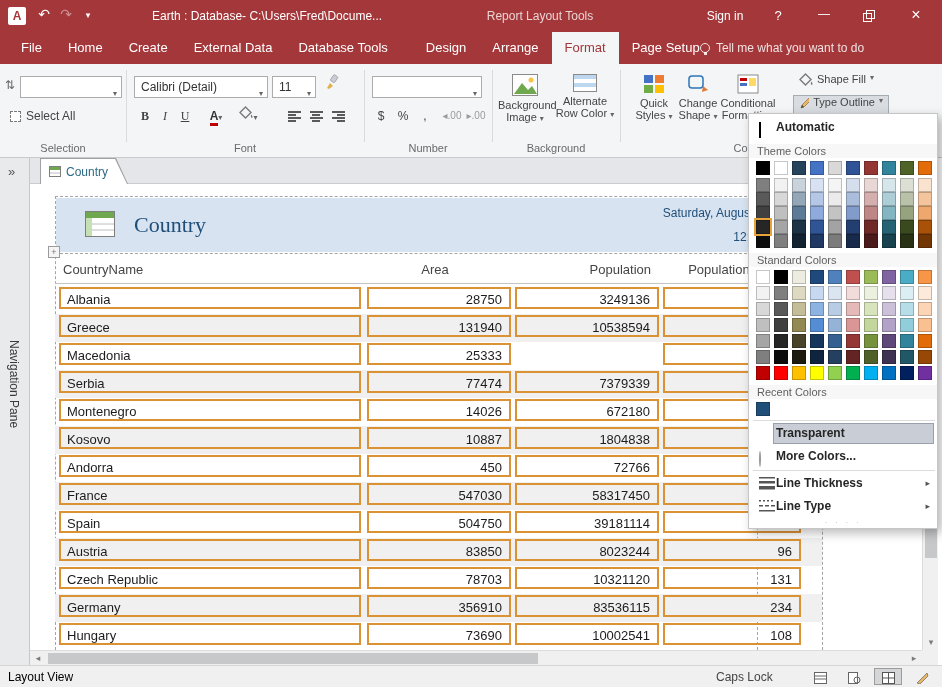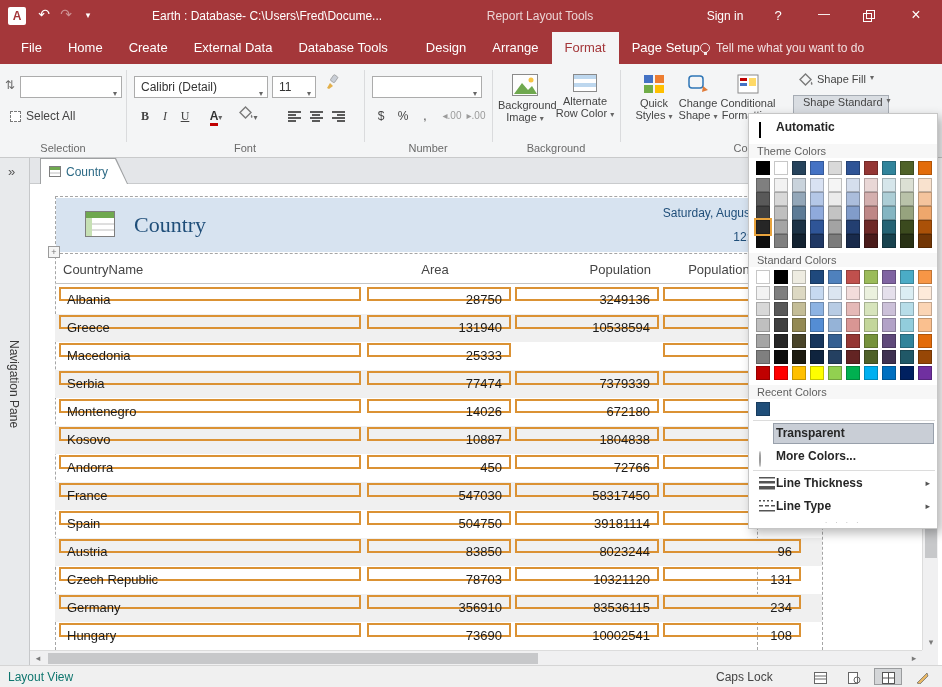--- a/index.html
+++ b/index.html
@@ -87,38 +87,38 @@
   .rep-time { position:absolute; left:500px; top:230px; width:250px; text-align:right; font-size:12px; color:#1F4E79; }
   .rep-icon { position:absolute; left:85px; top:211px; }
   .move-handle { position:absolute; left:48px; top:246px; width:12px; height:12px; border:1px solid #9B9B9B; background:#F5F5F5;
                  color:#777; font-size:9px; line-height:10px; text-align:center; }
 
   .colhdr { position:absolute; top:262px; font-size:13px; color:#454545; white-space:nowrap; }
 
   .rows { position:absolute; left:55px; top:286px; width:767px; }
   .rowband { position:relative; height:28px; }
   .rowband.alt { background:#F0F0F0; }
-  .cell { position:absolute; top:1px; height:14px; border:2px solid #DB9234; font-size:13px; color:#1C1C1C; line-height:22px; }
+  .cell { position:absolute; top:1px; height:22px; border:2px solid #DB9234; font-size:13px; color:#1C1C1C; line-height:22px; }
   .c-name { left:4px;  width:302px; padding-left:6px; }
   .c-area { left:312px; width:144px; text-align:right; padding-right:7px; }
   .c-pop  { left:460px; width:144px; text-align:right; padding-right:7px; }
   .c-den  { left:608px; width:138px; text-align:right; padding-right:7px; }
 
   
   .vscroll { position:absolute; left:922px; top:158px; width:16px; height:492px; background:#F0F0F1; border-left:1px solid #DCDCDC; }
   .vthumb { position:absolute; left:2px; top:160px; width:12px; height:240px; background:#C7C8CA; }
   .varrow { position:absolute; left:0; width:16px; height:16px; color:#7A7A7A; font-size:9px; text-align:center; line-height:16px; }
   .hscroll { position:absolute; left:30px; top:650px; width:892px; height:15px; background:#F0F0F1; border-top:1px solid #DCDCDC; }
   .harrow { position:absolute; top:0; width:16px; height:15px; color:#7A7A7A; font-size:9px; text-align:center; line-height:15px; }
   .hthumb { position:absolute; left:18px; top:2px; width:490px; height:11px; background:#C7C8CA; }
   .corner { position:absolute; left:922px; top:650px; width:16px; height:15px; background:#F0F0F1; }
 
   
   .statusbar { position:absolute; left:0; top:665px; width:942px; height:22px; background:#F0F0F0; border-top:1px solid #D5D5D5; }
-  .sb-left { position:absolute; left:8px; top:4px; font-size:12px; color:#0f766e; }
+  .sb-left { position:absolute; left:8px; top:4px; font-size:12px; color:#000000; }
   .sb-caps { position:absolute; left:716px; top:4px; font-size:12px; color:#444; }
   .sbtn { position:absolute; top:2px; width:28px; height:17px; text-align:center; padding-top:2px; }
   .sbtn.active { background:#D4D6D8; border:1px solid #9A9C9E; padding-top:1px; }
 
   
   .color-menu { position:absolute; left:748px; top:113px; width:190px; height:416px; background:#fff;
                 border:1px solid #C6C6C6; box-shadow:4px 4px 10px rgba(0,0,0,0.28); z-index:100; font-size:12px; color:#262626; }
   .mi { position:absolute; left:0; width:100%; height:21px; line-height:21px; }
   .mi .lbl { position:absolute; left:27px; top:0; white-space:nowrap;font-weight:bold; }
   .mi .micon { position:absolute; left:10px; top:3px; }
@@ -300,21 +300,21 @@
           <path d="M13.5 8.5 c1.3 1.8 1.3 3 0.3 3.6 c-1 -0.4 -1.5 -1.8 -0.3 -3.6 Z" fill="#7A7A7A"></path>
         </svg>
       <span>Shape Fill</span>
       <span class="da">▾</span>
     </div>
     <div class="smallbtn pressed" style="left:793px;top:31px;width:96px">
       <svg width="14" height="14">
           <path d="M2 12 L3 9 L10 2 L12 4 L5 11 Z" fill="#E8B765" stroke="#8C6B46" stroke-width="0.7"></path>
           <path d="M2 12 L3 9 L5 11 Z" fill="#444"></path>
         </svg>
-      <span>Shape Standard</span>
+      <span>Type Outline</span>
       <span class="da">▾</span>
     </div>
     <div class="glabel" style="left:620px;width:318px">Control Formatting</div>
   </div>
 
   <div class="navstrip">
     <span class="nav-expand">»</span>
     <span class="nav-label">Navigation Pane</span>
   </div>
 

